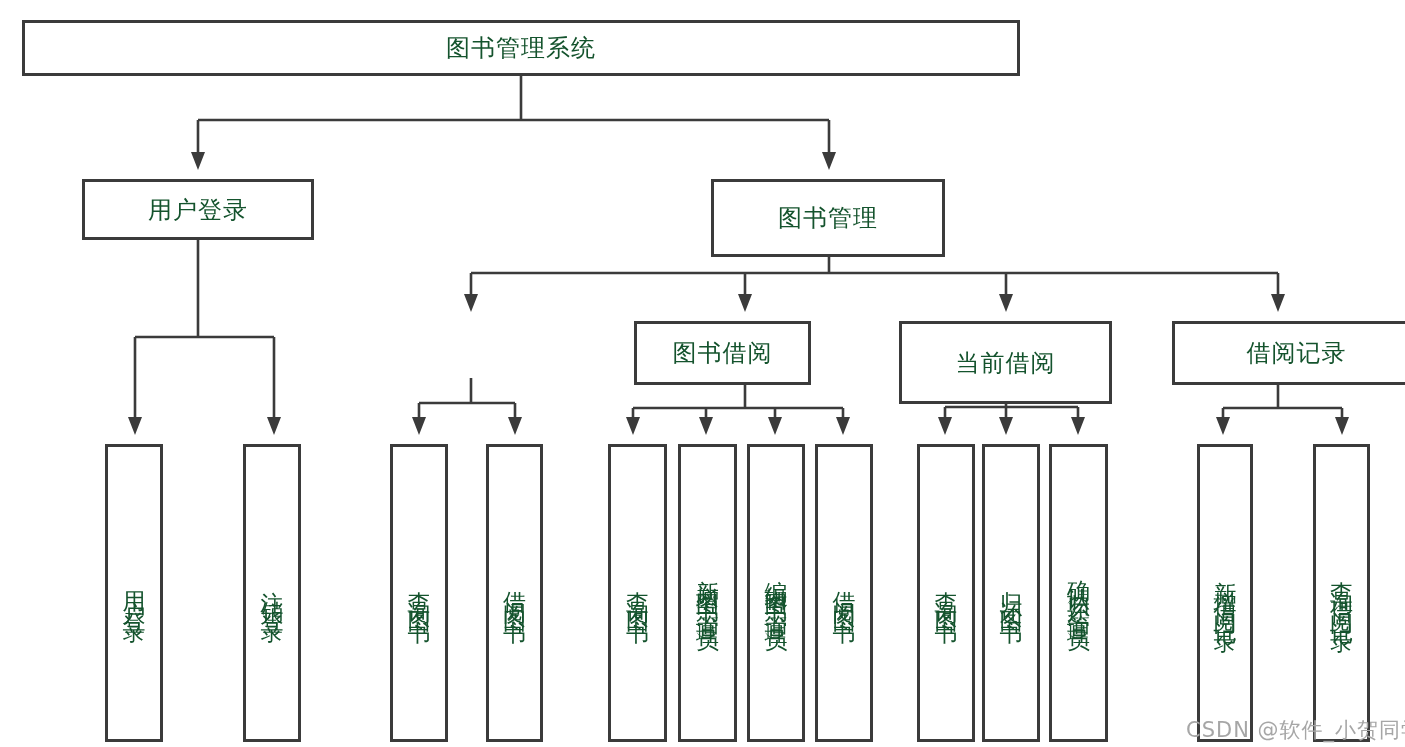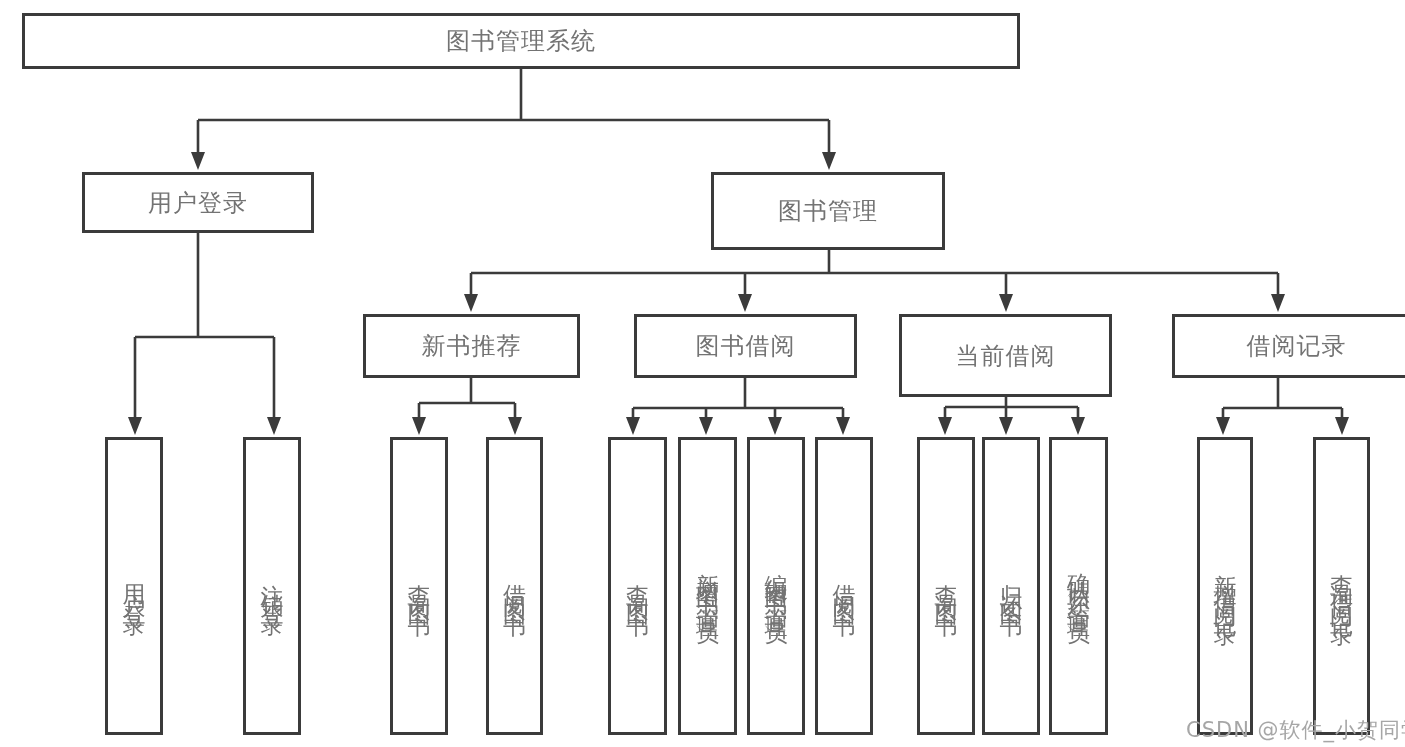--- a/index.html
+++ b/index.html
@@ -20,44 +20,45 @@
     left: 0; top: 0;
     width: 1405px;
     height: 747px;
     pointer-events: none;
   }
   .box {
     position: absolute;
     box-sizing: border-box;
     background: #ffffff;
     border: 3px solid #3b3b3b;
-    color: #737373;
+    color: #14532d;
     display: flex;
     align-items: center;
     justify-content: center;
     text-align: left;
     line-height: 1.25;
+    margin-top: 7px;
   }
   .h { font-size: 24px; letter-spacing: 1px; }
   .v {
     writing-mode: vertical-rl;
     text-orientation: mixed;
     font-size: 23px;
     letter-spacing: 10px;
     top: 437px;
     height: 298px;
   }
   .v.tight { letter-spacing: 7px; }
 
   
   #n-root            { left: 22px;   top: 13px;  width: 998px; height: 56px; }
   #n-user-login      { left: 82px;   top: 172px; width: 232px; height: 61px; }
   #n-book-mgmt       { left: 711px;  top: 172px; width: 234px; height: 78px; }
   #n-new-book-rec    { left: 363px;  top: 314px; width: 217px; height: 64px; }
-  #n-book-borrow     { left: 634px;  top: 314px; width: 223px; height: 64px; }
+  #n-book-borrow     { left: 634px;  top: 314px; width: 177px; height: 64px; }
   #n-current-borrow  { left: 899px;  top: 314px; width: 213px; height: 83px; }
   #n-borrow-records  { left: 1172px; top: 314px; width: 249px; height: 64px; }
 
   #l-user-login      { left: 105px;  width: 58px; }
   #l-logout          { left: 243px;  width: 58px; }
   #l-rec-query       { left: 390px;  width: 58px; }
   #l-rec-borrow      { left: 486px;  width: 57px; }
   #l-bb-query        { left: 608px;  width: 59px; }
   #l-bb-add          { left: 678px;  width: 59px; }
   #l-bb-edit         { left: 747px;  width: 58px; }
@@ -109,21 +110,20 @@
       M633 435 l-7 -18 h14 z  M706 435 l-7 -18 h14 z  M775 435 l-7 -18 h14 z  M843 435 l-7 -18 h14 z
       M945 435 l-7 -18 h14 z  M1006 435 l-7 -18 h14 z  M1078 435 l-7 -18 h14 z
       M1223 435 l-7 -18 h14 z M1342 435 l-7 -18 h14 z"></path>
   </svg>
 
   <div class="box h" id="n-root">图书管理系统</div>
 
   <div class="box h" id="n-user-login">用户登录</div>
   <div class="box h" id="n-book-mgmt">图书管理</div>
 
-  <div class="box h" id="n-new-book-rec">新书推荐</div>
   <div class="box h" id="n-book-borrow">图书借阅</div>
   <div class="box h" id="n-current-borrow">当前借阅</div>
   <div class="box h" id="n-borrow-records">借阅记录</div>
 
   <div class="box v" id="l-user-login">用户登录</div>
   <div class="box v" id="l-logout">注销登录</div>
 
   <div class="box v" id="l-rec-query">查询图书</div>
   <div class="box v" id="l-rec-borrow">借阅图书</div>
 

